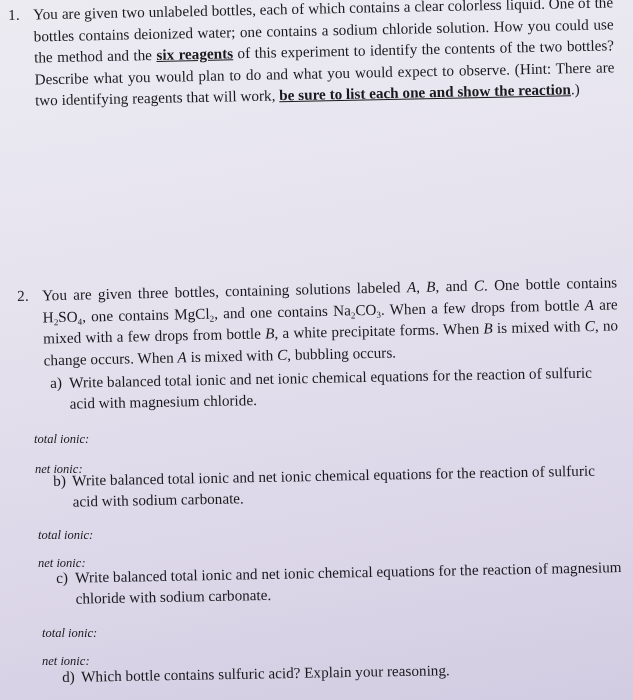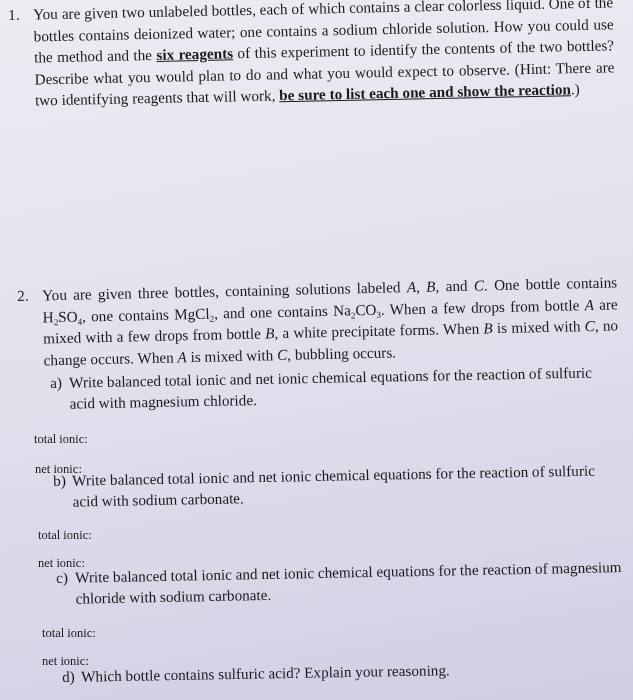--- a/index.html
+++ b/index.html
@@ -26,21 +26,21 @@
   }
   .q2 .num { position: absolute; left: 0; top: 0; }
   .q2 .body { margin-left: 25px; text-align: justify; }
   .sub {
     position: absolute; font-size: 15.2px; line-height: 21px;
     transform-origin: left top;
   }
   .sub .lbl { position: absolute; left: 0; top: 0; }
   .sub .txt { margin-left: 19px; }
   .label {
-    position: absolute; font-size: 12.5px;
+    position: absolute; font-style: italic; font-size: 12.5px;
   }
   sub { font-size: 9px; vertical-align: -3px; line-height: 0; }
   i { font-style: italic; }
 </style>
 </head>
 <body>
 
 <div class="page">
 
   <div class="q1">

